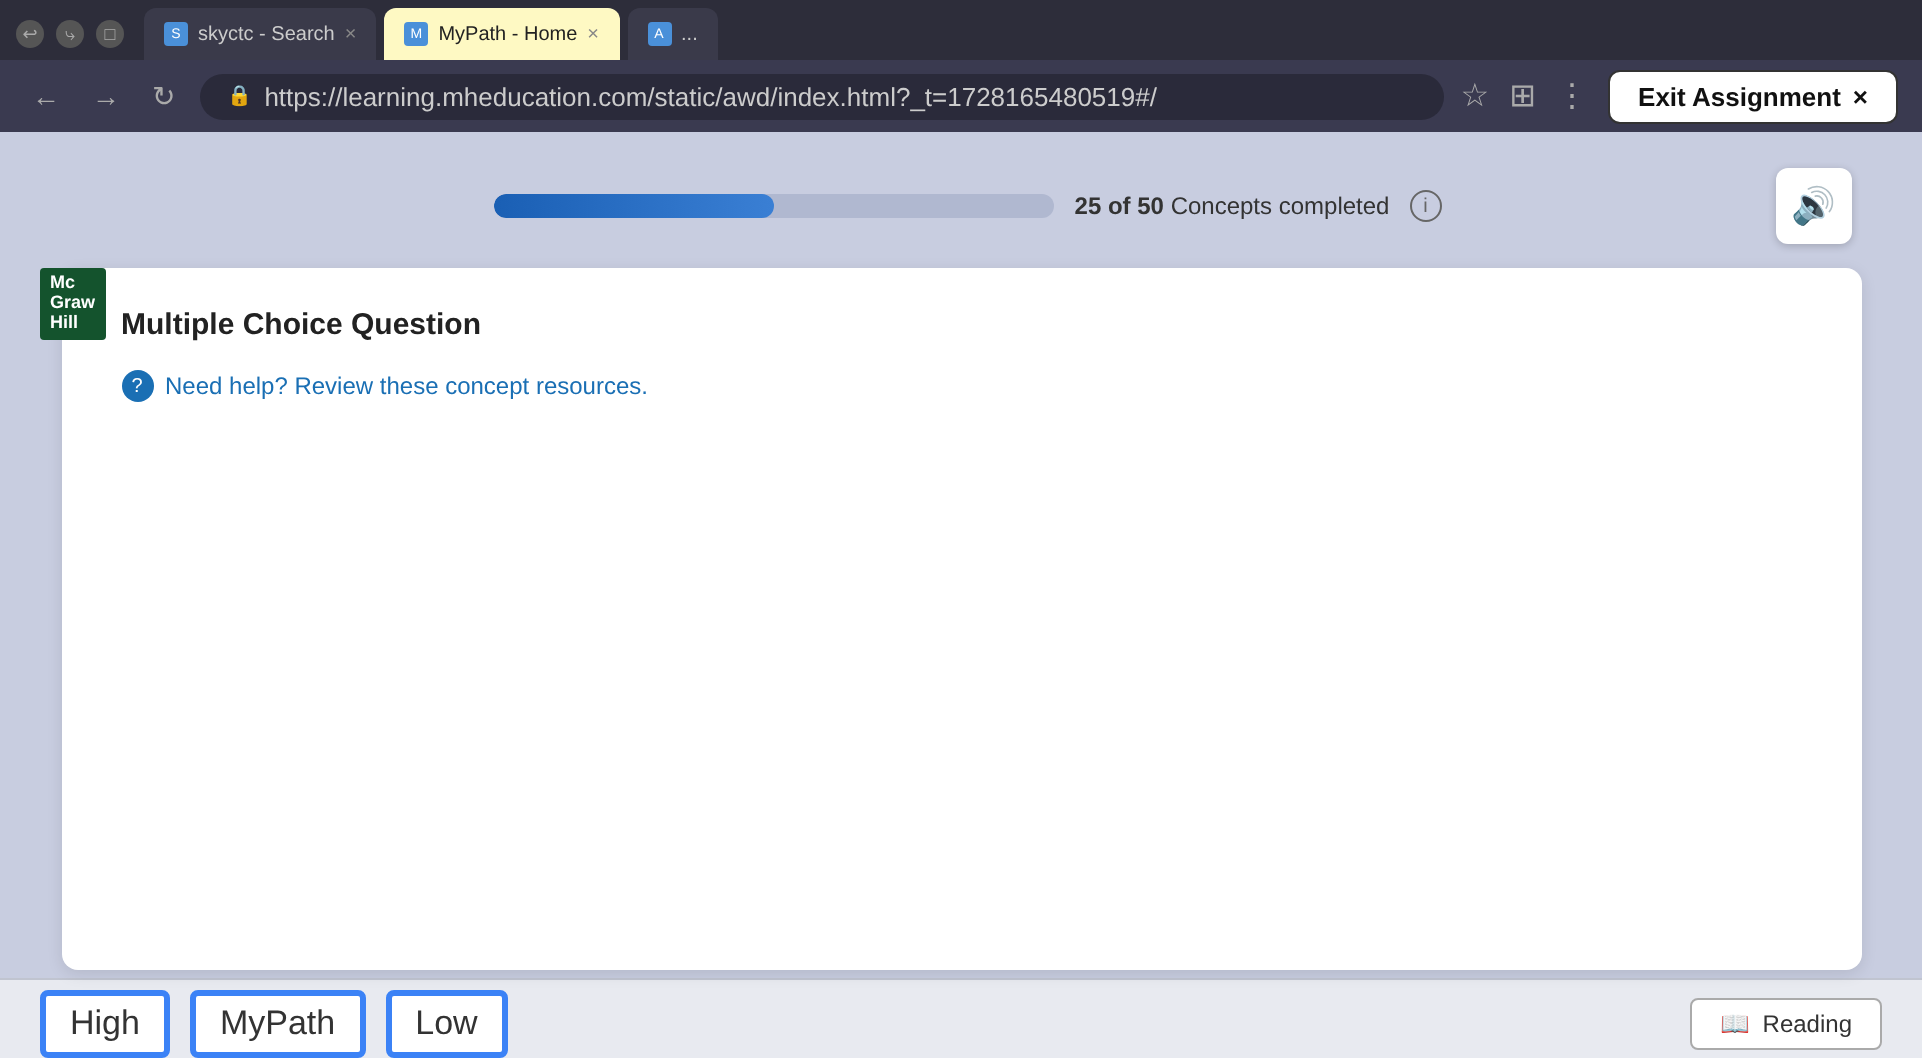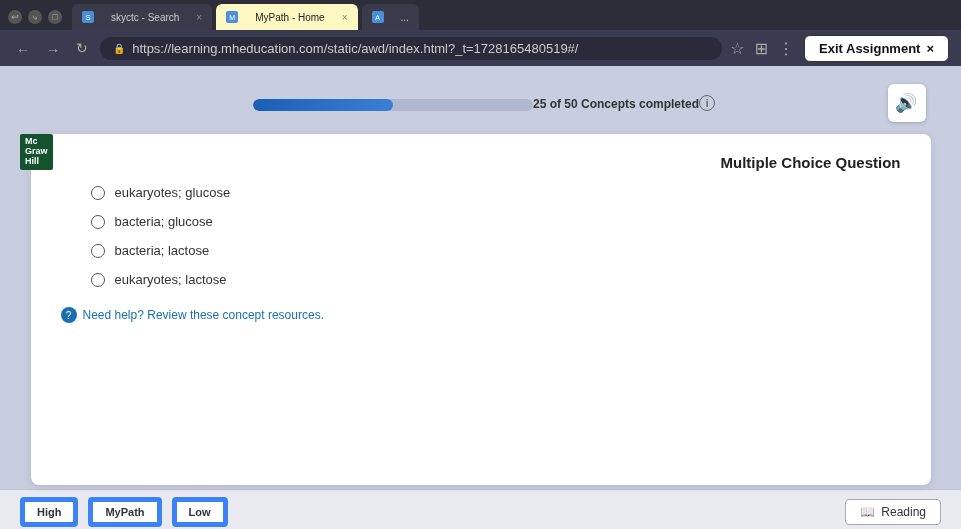--- a/index.html
+++ b/index.html
@@ -28,21 +28,21 @@
       font-size: 9px; color: #aaa;
     }
 
     .tab {
       display: flex;
       align-items: center;
       padding: 3px 10px;
       border-radius: 6px 6px 0 0;
       font-size: 10px;
       color: #ccc;
-      gap: 17px;
+      gap: 5px;
       max-width: 160px;
       background: #3a3a4a;
       height: 26px;
     }
 
     .tab.active {
       background: #fef9c3;
       color: #222;
     }
 
@@ -133,25 +133,25 @@
       width: 100%;
       display: flex;
       align-items: center;
       justify-content: space-between;
       padding: 8px 20px;
       position: relative;
     }
 
     .progress-section {
       display: flex;
-      align-items: flex-end;
+      align-items: center;
+      gap: 10px;
       flex: 1;
       justify-content: center;
       margin-left: 60px;
-      font-weight: bold;
     }
 
     .progress-bar-container {
       width: 280px;
       height: 12px;
       background: #b0b8d0;
       border-radius: 6px;
       overflow: hidden;
     }
 
@@ -191,21 +191,20 @@
 
     .question-card {
       background: white;
       border-radius: 8px;
       margin: 4px 15px;
       padding: 20px 30px 15px;
       width: calc(100% - 30px);
       max-width: 900px;
       box-shadow: 0 2px 8px rgba(0,0,0,0.1);
       flex: 1;
-      text-align: right;
     }
 
     .question-title {
       font-size: 15px;
       font-weight: 700;
       color: #222;
       margin-bottom: 14px;
     }
 
     .question-text {
@@ -275,28 +274,27 @@
 
     .confidence-section {
       display: flex;
       align-items: center;
       gap: 10px;
       font-size: 12px;
       color: #333;
     }
 
     .confidence-btn {
-      border: 5px solid #3b82f6;
+      border: 3px solid #3b82f6;
       background: white;
       border-radius: 4px;
       padding: 4px 12px;
-      font-size: 11px;
-      color: #333;
-      cursor: pointer;
-      font-weight: bold;
+      font-size: 17px;
+      color: #333;
+      cursor: pointer;
     }
 
     .reading-btn {
       border: 1px solid #aaa;
       background: white;
       border-radius: 4px;
       padding: 5px 14px;
       font-size: 12px;
       color: #333;
       cursor: pointer;
@@ -378,38 +376,20 @@
     </div>
     <div class="speaker-btn">
       <span>🔊</span>
     </div>
   </div>
 
   <div class="question-card">
     <div class="question-title">Multiple Choice Question</div>
 
 
-    <ul class="options-list">
-      <li class="option-item">
-        <div class="radio-circle"></div>
-        <span>eukaryotes; glucose</span>
-      </li>
-      <li class="option-item">
-        <div class="radio-circle"></div>
-        <span>bacteria; glucose</span>
-      </li>
-      <li class="option-item">
-        <div class="radio-circle"></div>
-        <span>bacteria; lactose</span>
-      </li>
-      <li class="option-item">
-        <div class="radio-circle"></div>
-        <span>eukaryotes; lactose</span>
-      </li>
-    </ul>
 
     <div class="help-link">
       <div class="help-circle">?</div>
       <span>Need help? Review these concept resources.</span>
     </div>
   </div>
 </div>
 
 <div class="bottom-bar">
   <div class="confidence-section">

